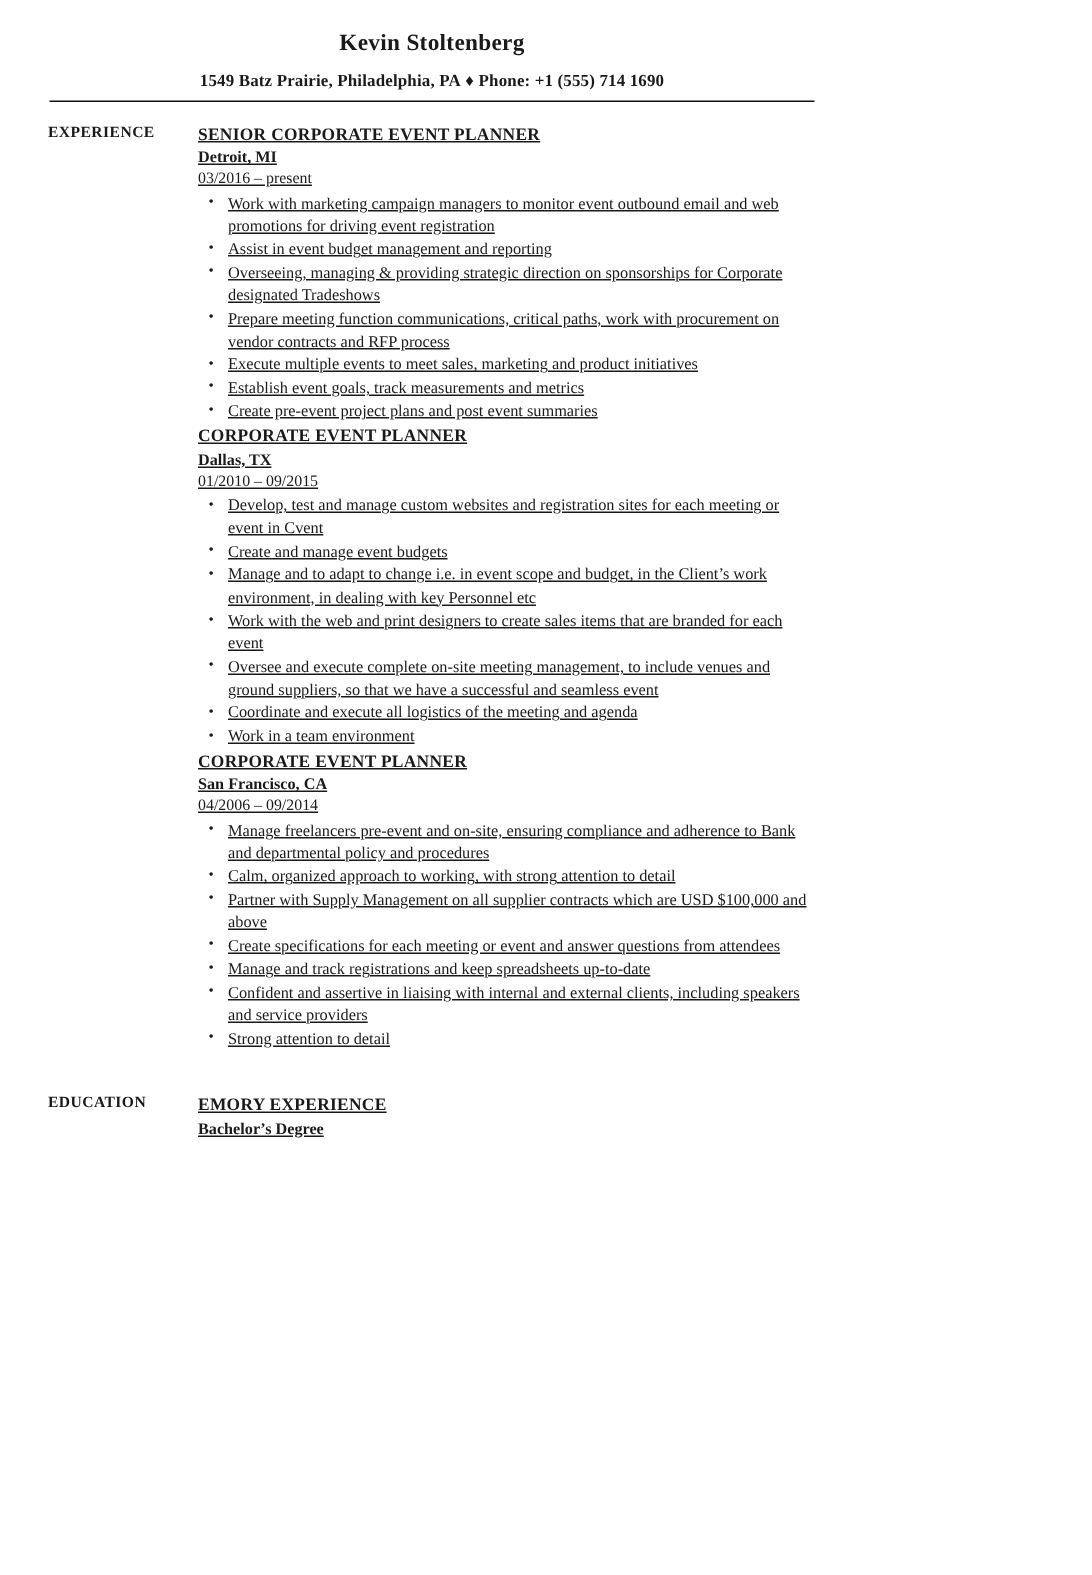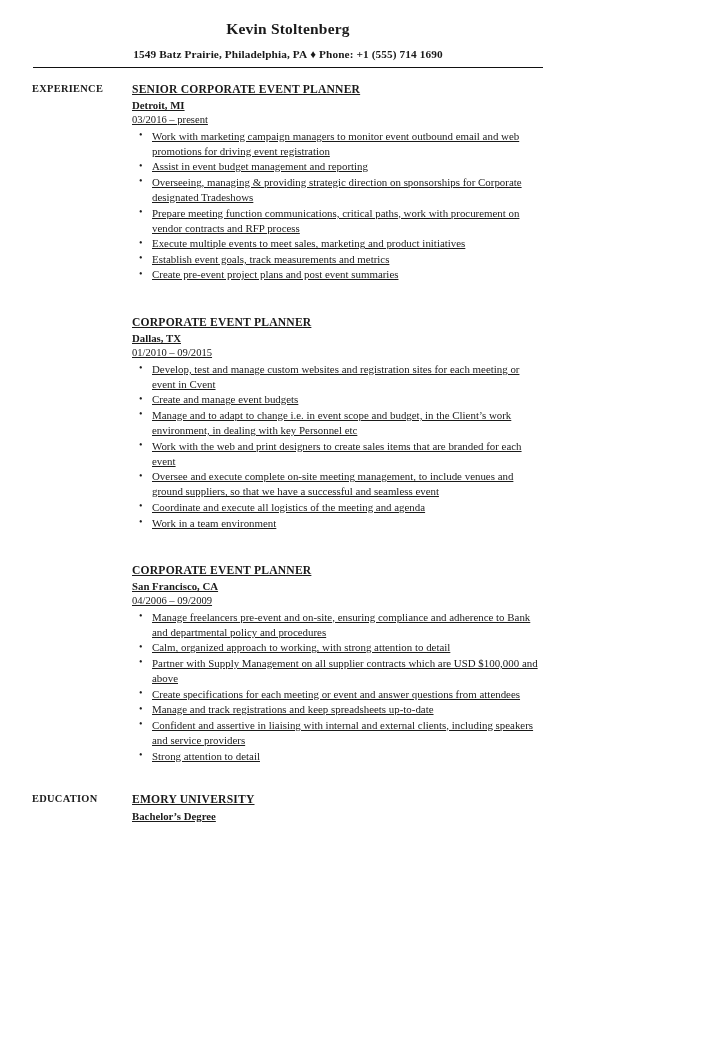--- a/index.html
+++ b/index.html
@@ -74,21 +74,21 @@
     white-space: nowrap;
   }
   .content-col {
     flex: 1 1 auto;
     padding-right: 36px;
     box-sizing: border-box;
   }
 
   
   .entry { margin-bottom: 0; text-decoration: underline; }
-  .entry + .entry { margin-top: 32px; }
+  .entry + .entry { margin-top: 0; }
 
   .entry-title {
     font-size: 11.6px;
     font-weight: bold;
     letter-spacing: 0.2px;
     line-height: 1.35;
   }
   .entry-location {
     font-size: 10.8px;
     font-weight: bold;
@@ -181,40 +181,40 @@
           <li>Work with the web and print designers to create sales items that are branded for each event</li>
           <li>Oversee and execute complete on-site meeting management, to include venues and ground suppliers, so that we have a successful and seamless event</li>
           <li>Coordinate and execute all logistics of the meeting and agenda</li>
           <li>Work in a team environment</li>
         </ul>
       </div>
 
       <div class="entry">
         <div class="entry-title">CORPORATE EVENT PLANNER</div>
         <div class="entry-location">San Francisco, CA</div>
-        <div class="entry-dates">04/2006 – 09/2009</div>
+        <div class="entry-dates">04/2006 – 09/2014</div>
         <ul class="bullets">
           <li>Manage freelancers pre-event and on-site, ensuring compliance and adherence to Bank and departmental policy and procedures</li>
           <li>Calm, organized approach to working, with strong attention to detail</li>
           <li>Partner with Supply Management on all supplier contracts which are USD $100,000 and above</li>
           <li>Create specifications for each meeting or event and answer questions from attendees</li>
           <li>Manage and track registrations and keep spreadsheets up-to-date</li>
           <li>Confident and assertive in liaising with internal and external clients, including speakers and service providers</li>
           <li>Strong attention to detail</li>
         </ul>
       </div>
 
     </div>
   </div>
 
   <div class="section section-education">
     <div class="label-col">
       <div class="section-label">EDUCATION</div>
     </div>
     <div class="content-col">
       <div class="entry">
-        <div class="edu-school">EMORY UNIVERSITY</div>
+        <div class="edu-school">EMORY EXPERIENCE</div>
         <div class="edu-degree">Bachelor’s Degree</div>
       </div>
     </div>
   </div>
 
 </div>
 
 </body></html>

